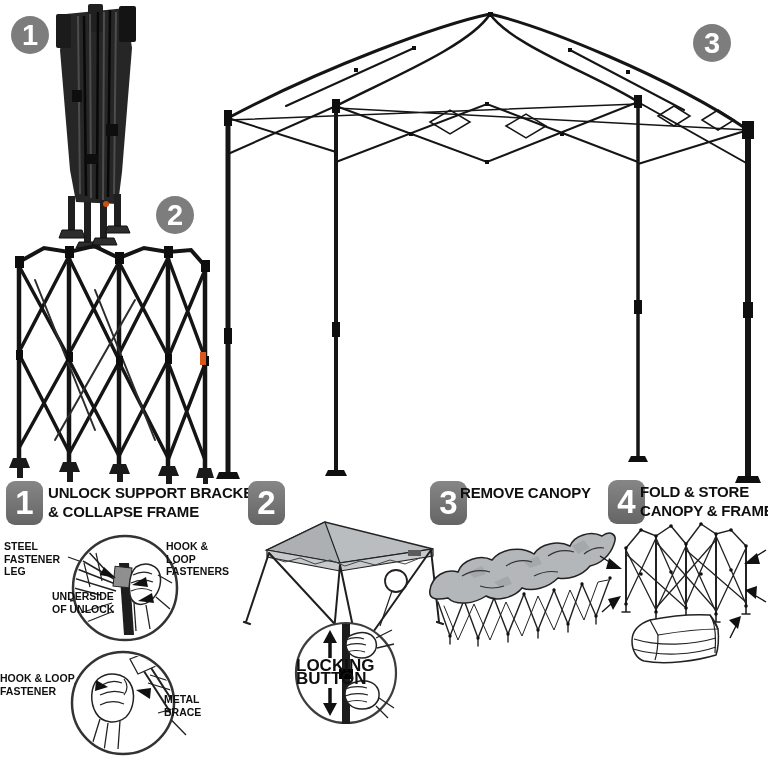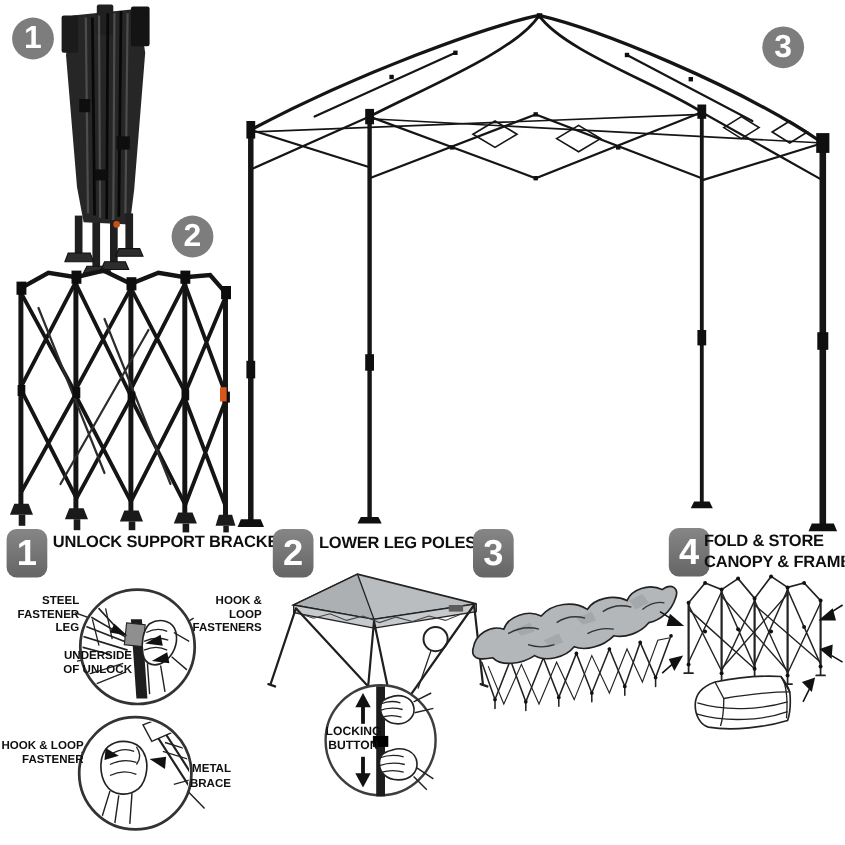--- a/index.html
+++ b/index.html
@@ -8,24 +8,24 @@
   .abs{position:absolute;}
   .fig-num{position:absolute;width:38px;height:38px;border-radius:50%;background:#7d7d7d;
            color:#fff;font-weight:bold;font-size:29px;display:flex;align-items:center;
            justify-content:center;user-select:none;}
   .badge{position:absolute;width:37px;height:44px;border-radius:9px;
          background:linear-gradient(#868686,#656565);color:#fff;font-weight:bold;font-size:33px;
          display:flex;align-items:center;justify-content:center;}
   .title{position:absolute;font-weight:bold;font-size:15px;line-height:19px;letter-spacing:-0.2px;
          color:#0f0f0f;white-space:nowrap;}
   .title .ln{display:block;}
-  .lbl{position:absolute;font-weight:bold;font-size:10.5px;line-height:12.5px;text-align:right;
+  .lbl{position:absolute;font-weight:bold;font-size:10.5px;line-height:12.5px;text-align:left;
        color:#0f0f0f;}
   .lbl .ln{display:block;}
-  .lbl-locking{font-size:11px;line-height:13px;}
+  .lbl-locking{font-size:17px;line-height:13px;}
   svg{position:absolute;overflow:visible;}
 </style>
 </head>
 <body>
 
 <div class="canvas">
 
   <svg class="abs" style="left:46px;top:4px;" width="100" height="244" viewBox="0 0 100 244">
     <polygon points="20,10 80,4 86,44 76,168 72,200 30,198 24,166 14,46" fill="#262626"></polygon>
     <rect x="10" y="10" width="15" height="34" rx="2" fill="#1b1b1b"></rect>
@@ -150,29 +150,28 @@
     </g>
   </svg>
 
   <div class="fig-num" style="left:11px;top:16px;">1</div>
   <div class="fig-num" style="left:156px;top:196px;">2</div>
   <div class="fig-num" style="left:693px;top:24px;">3</div>
 
   <div class="badge" style="left:6px;top:481px;">1</div>
   <div class="title" style="left:48px;top:483px;">
     <span class="ln">UNLOCK SUPPORT BRACKETS</span>
+    <span class="ln">&amp; COLLAPSE FRAME</span>
   </div>
 
   <div class="badge" style="left:248px;top:481px;">2</div>
-  <div class="title" style="left:290px;top:484px;">
-    <span class="ln">LOWER LEG POLES</span>
-  </div>
 
   <div class="badge" style="left:430px;top:481px;">3</div>
   <div class="title" style="left:460px;top:483px;">
+    <span class="ln">REMOVE CANOPY</span>
   </div>
 
   <div class="badge" style="left:608px;top:480px;">4</div>
   <div class="title" style="left:640px;top:482px;">
     <span class="ln">FOLD &amp; STORE</span>
     <span class="ln">CANOPY &amp; FRAME</span>
   </div>
 
   <svg class="abs" style="left:0;top:523px;" width="245" height="245" viewBox="0 0 245 245">
     <defs>

